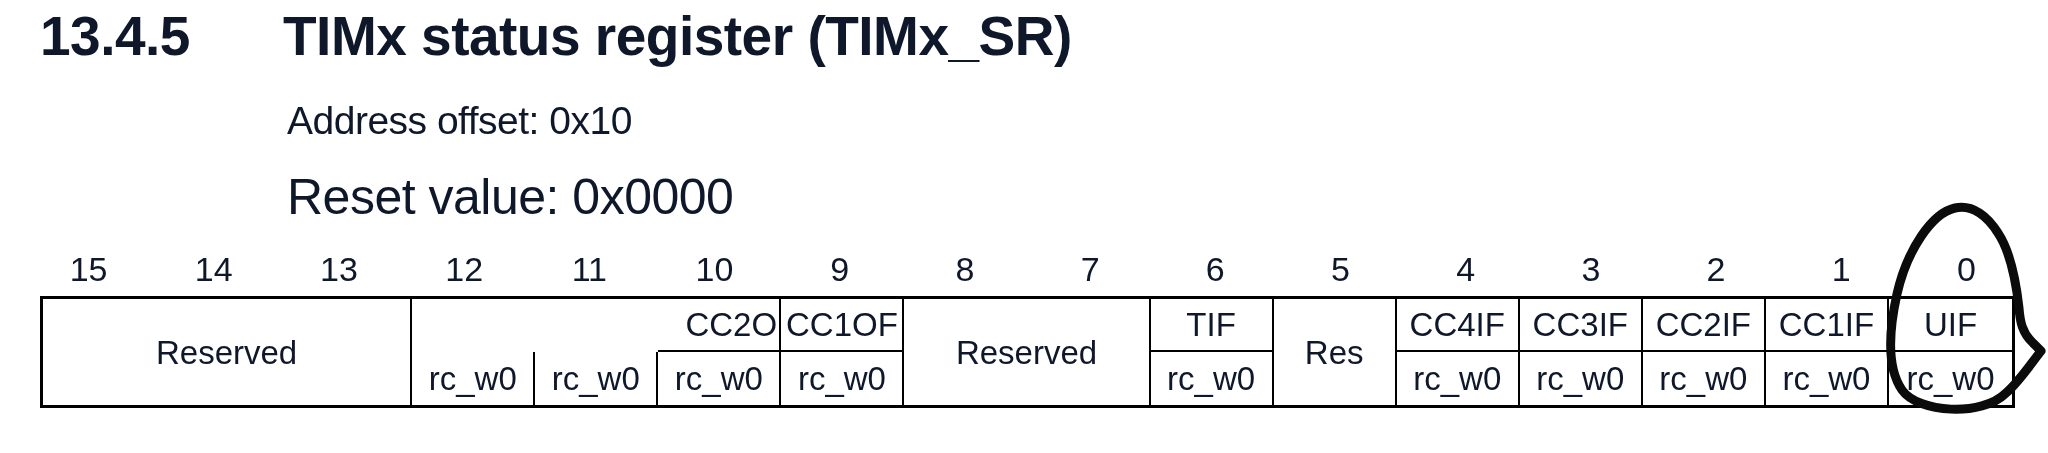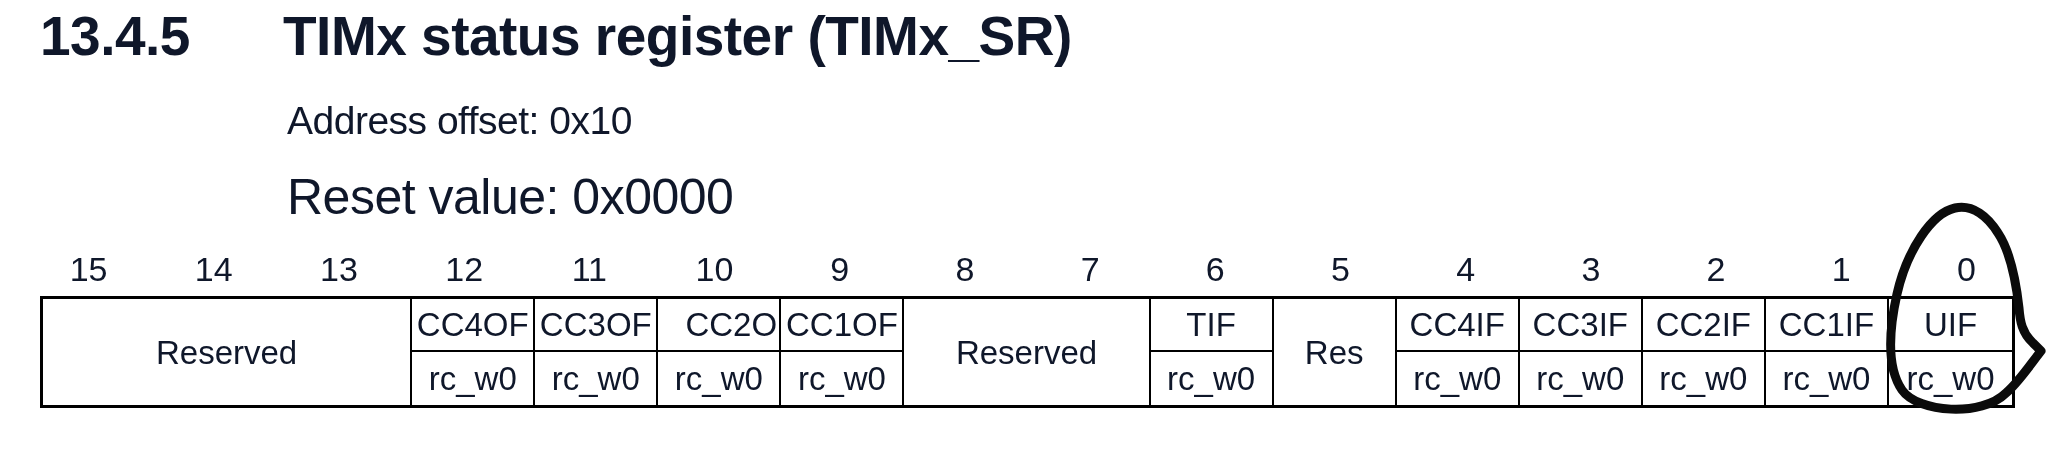--- a/index.html
+++ b/index.html
@@ -86,22 +86,20 @@
     <span>4</span>
     <span>3</span>
     <span>2</span>
     <span>1</span>
     <span>0</span>
   </div>
 
   <div class="regtable">
     <div class="cell mergecell" style="grid-column:1/4;">Reserved</div>
 
-    <div class="cell namecell" style="grid-column:4;grid-row:1;">CC4OF</div>
-    <div class="cell namecell" style="grid-column:5;grid-row:1;">CC3OF</div>
     <div class="cell namecell" style="grid-column:6;grid-row:1;padding-left:45px;">CC2OF</div>
     <div class="cell namecell" style="grid-column:7;grid-row:1;">CC1OF</div>
 
     <div class="cell mergecell" style="grid-column:8/10;">Reserved</div>
 
     <div class="cell namecell" style="grid-column:10;grid-row:1;">TIF</div>
     <div class="cell mergecell" style="grid-column:11;">Res</div>
     <div class="cell namecell" style="grid-column:12;grid-row:1;">CC4IF</div>
     <div class="cell namecell" style="grid-column:13;grid-row:1;">CC3IF</div>
     <div class="cell namecell" style="grid-column:14;grid-row:1;">CC2IF</div>

